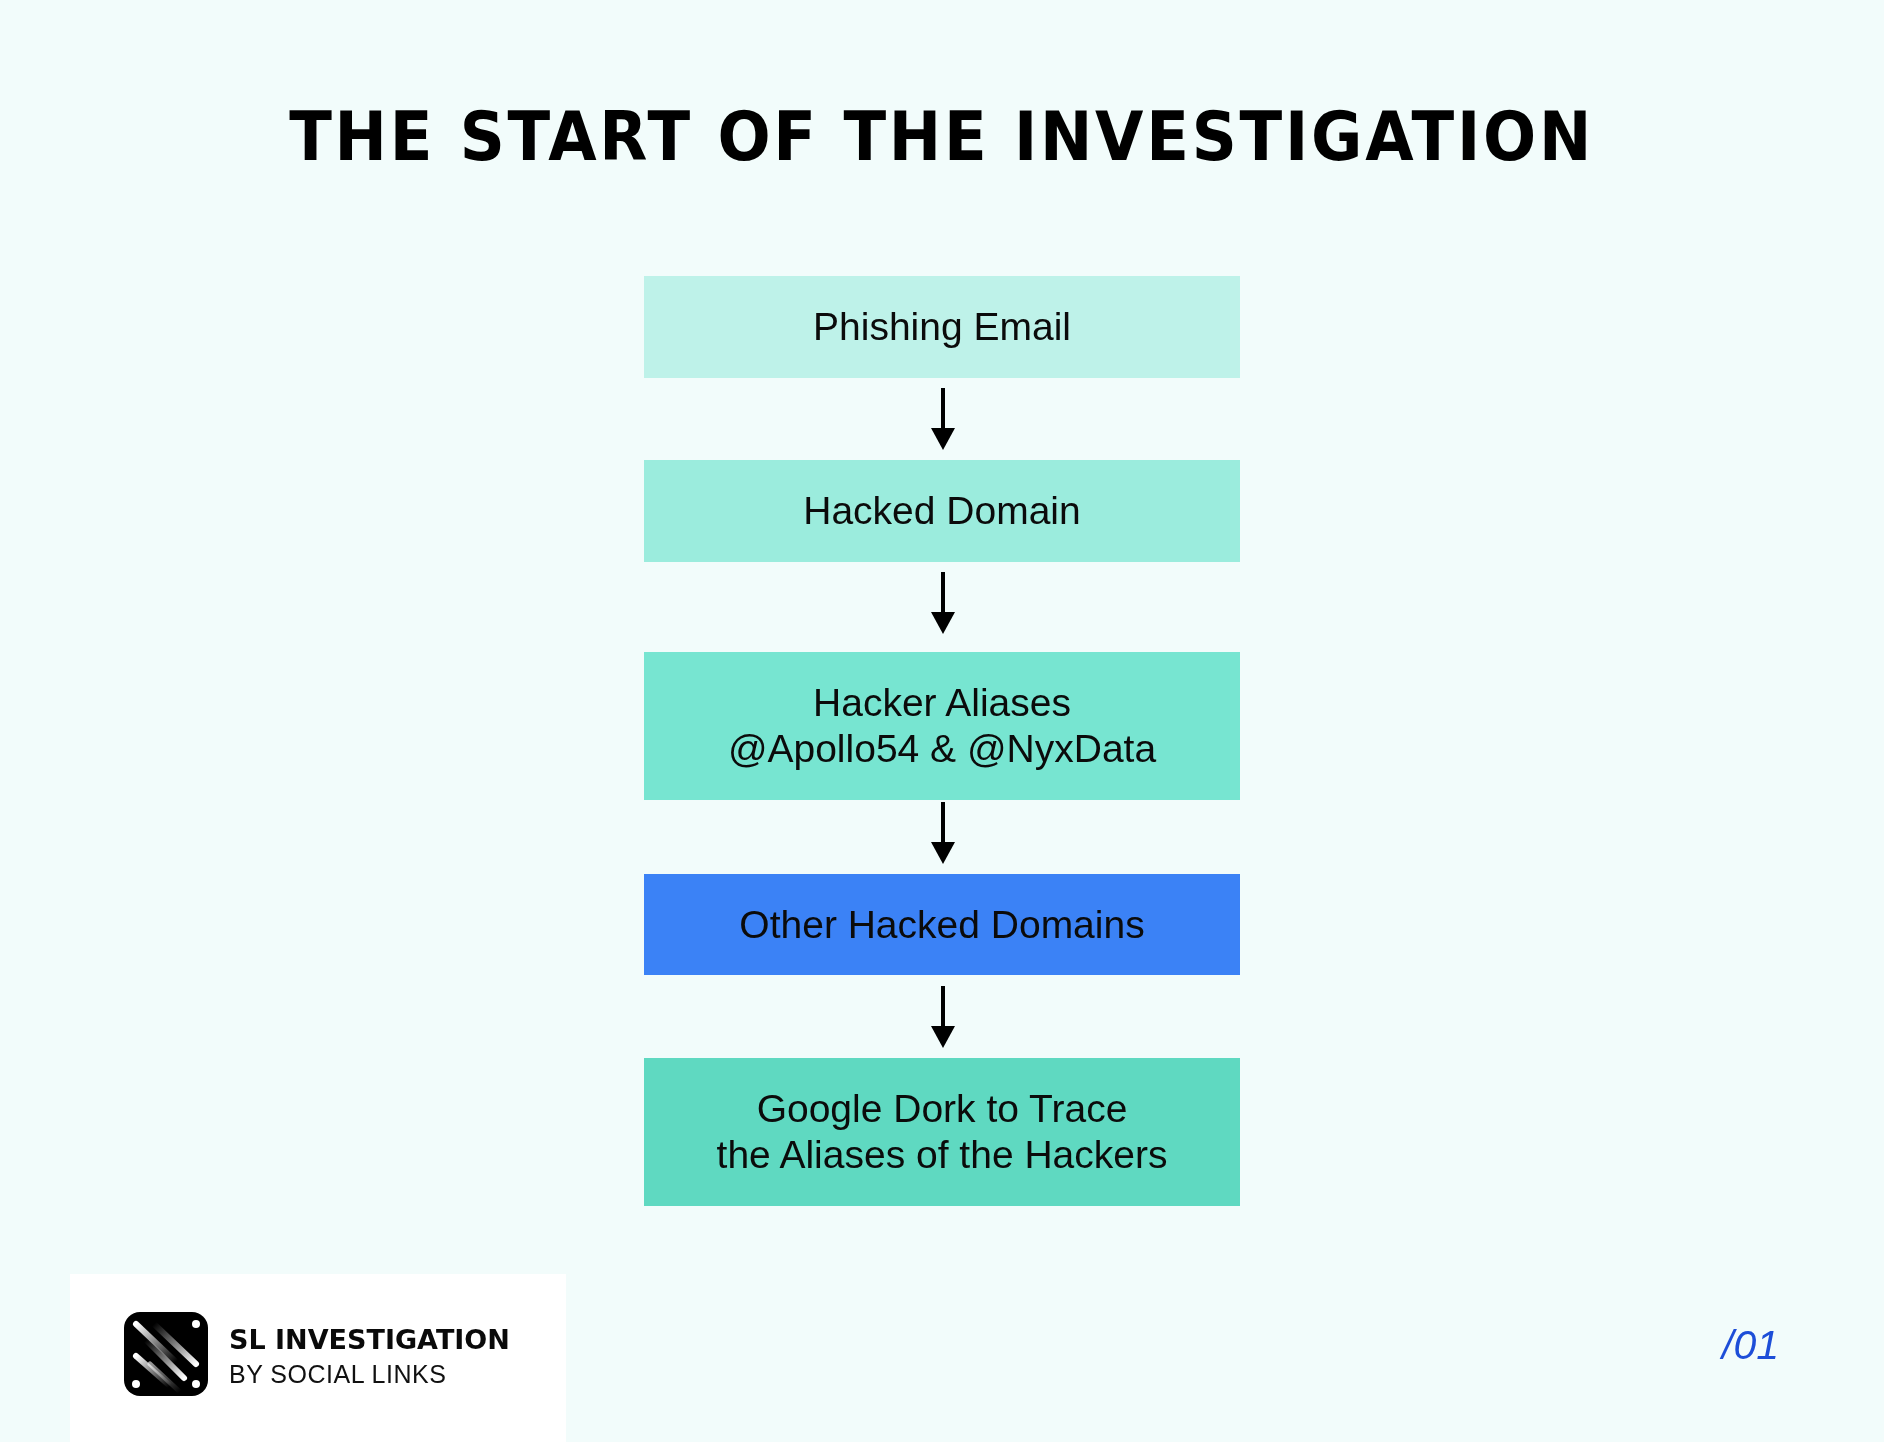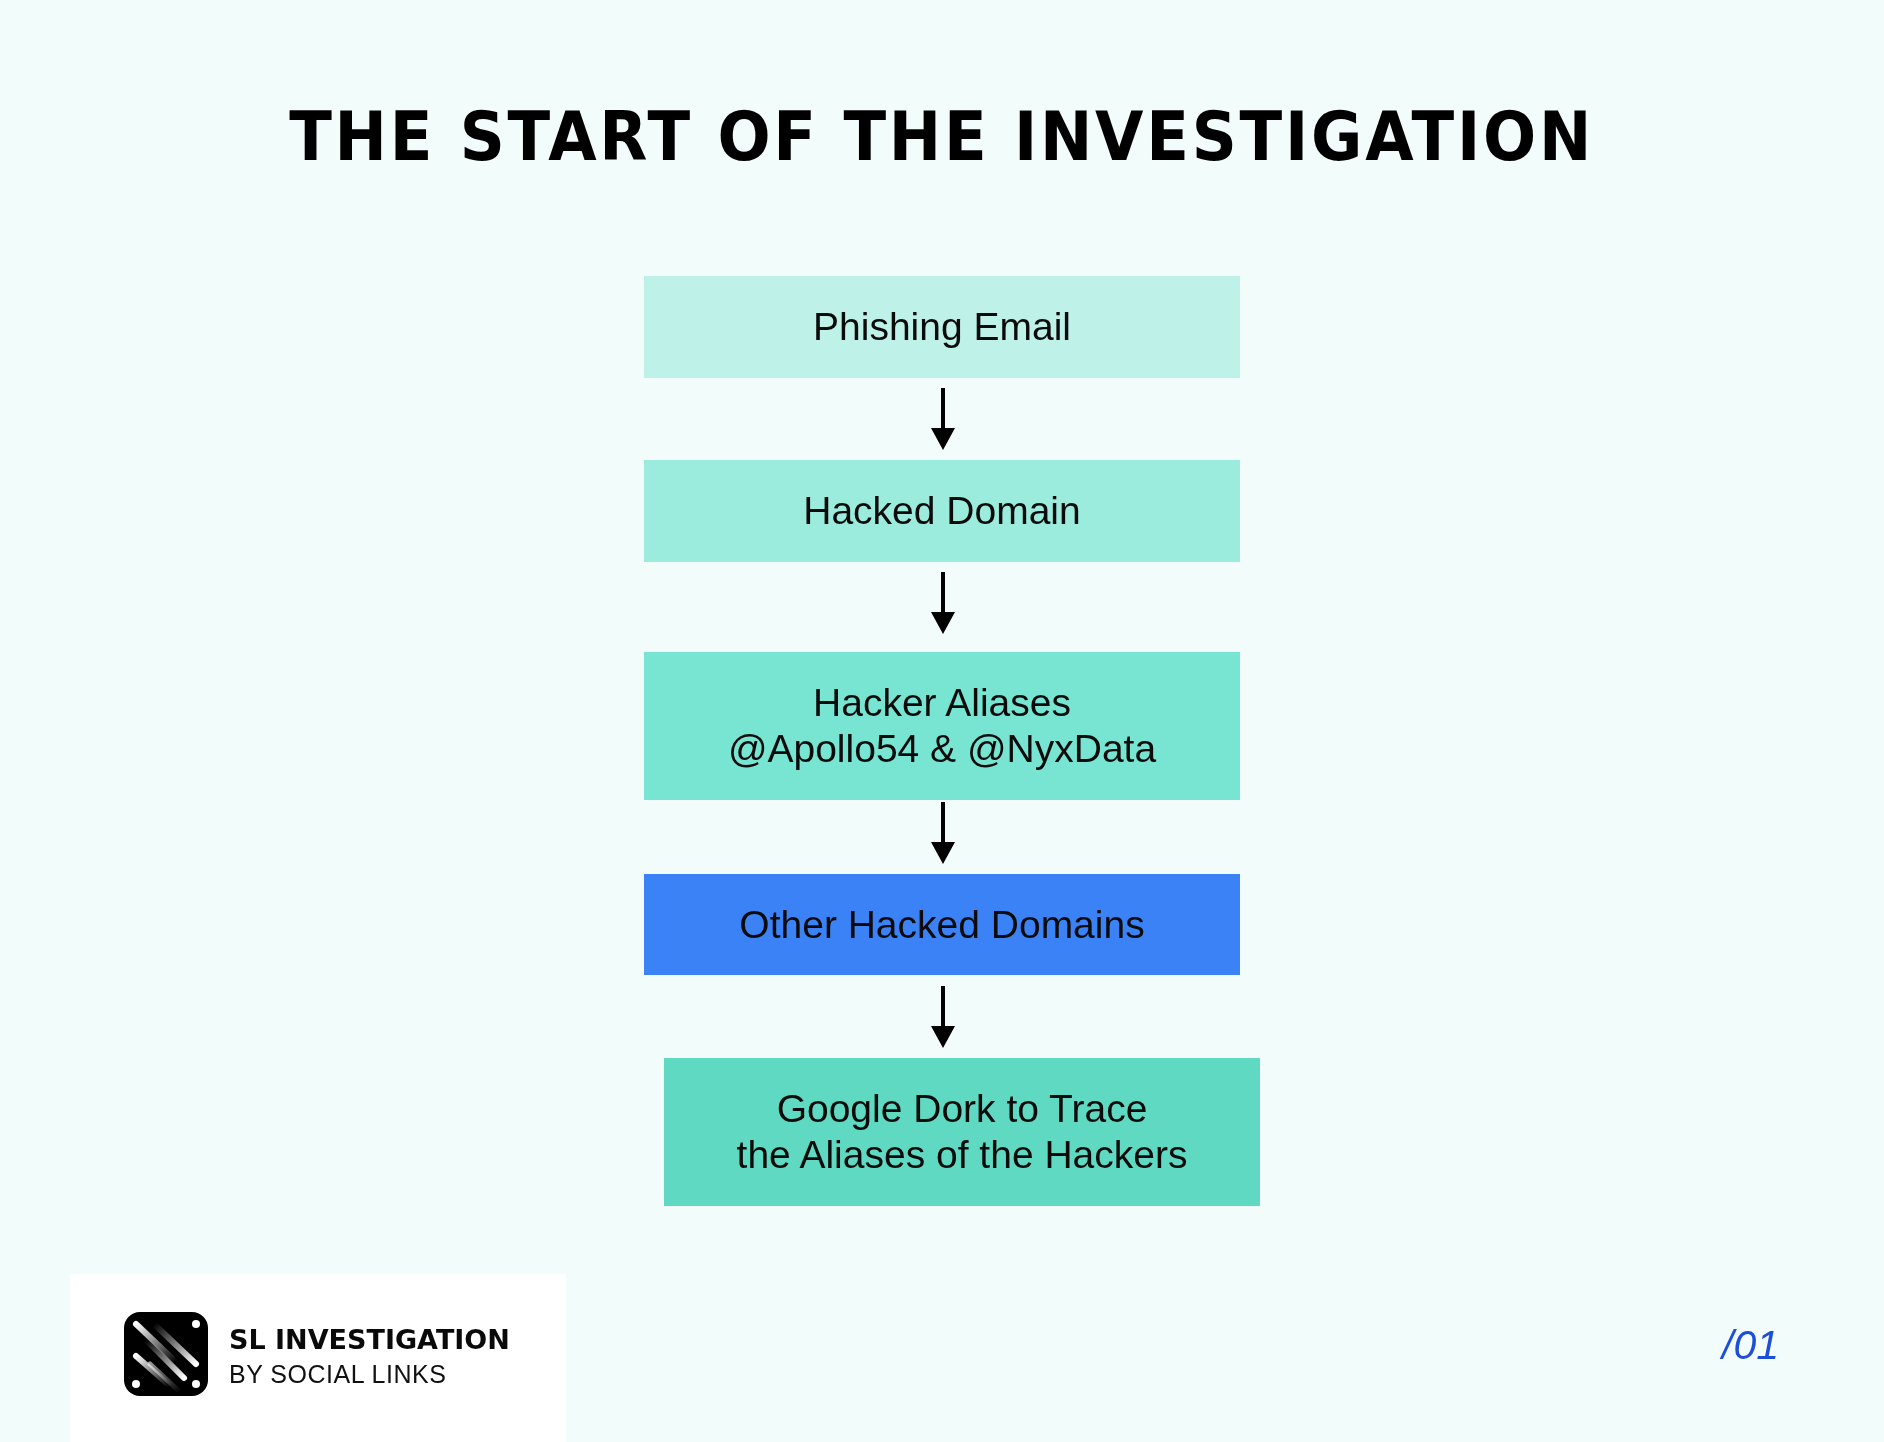--- a/index.html
+++ b/index.html
@@ -149,21 +149,21 @@
   <div class="box" style="top:874px;height:101px;background:#3b82f6;">
     <span class="line">Other Hacked Domains</span>
   </div>
   <div class="arrow" style="top:986px;">
     <svg width="24" height="62" viewBox="0 0 24 62">
         <rect x="10" y="0" width="4" height="42" fill="#000"></rect>
         <polygon points="0,40 24,40 12,62" fill="#000"></polygon>
       </svg>
   </div>
 
-  <div class="box" style="top:1058px;height:148px;background:#5FD9C1;flex-direction:column;margin-left:20px;">
+  <div class="box" style="top:1058px;height:148px;background:#5FD9C1;flex-direction:column;">
     <span class="line">Google Dork to Trace</span>
     <span class="line">the Aliases of the Hackers</span>
   </div>
 </div>
 
 <div class="card">
   <div class="logo-icon">
     <svg width="84" height="84" viewBox="0 0 84 84">
       <defs>
         <linearGradient id="g1" x1="0" y1="0" x2="1" y2="1">

